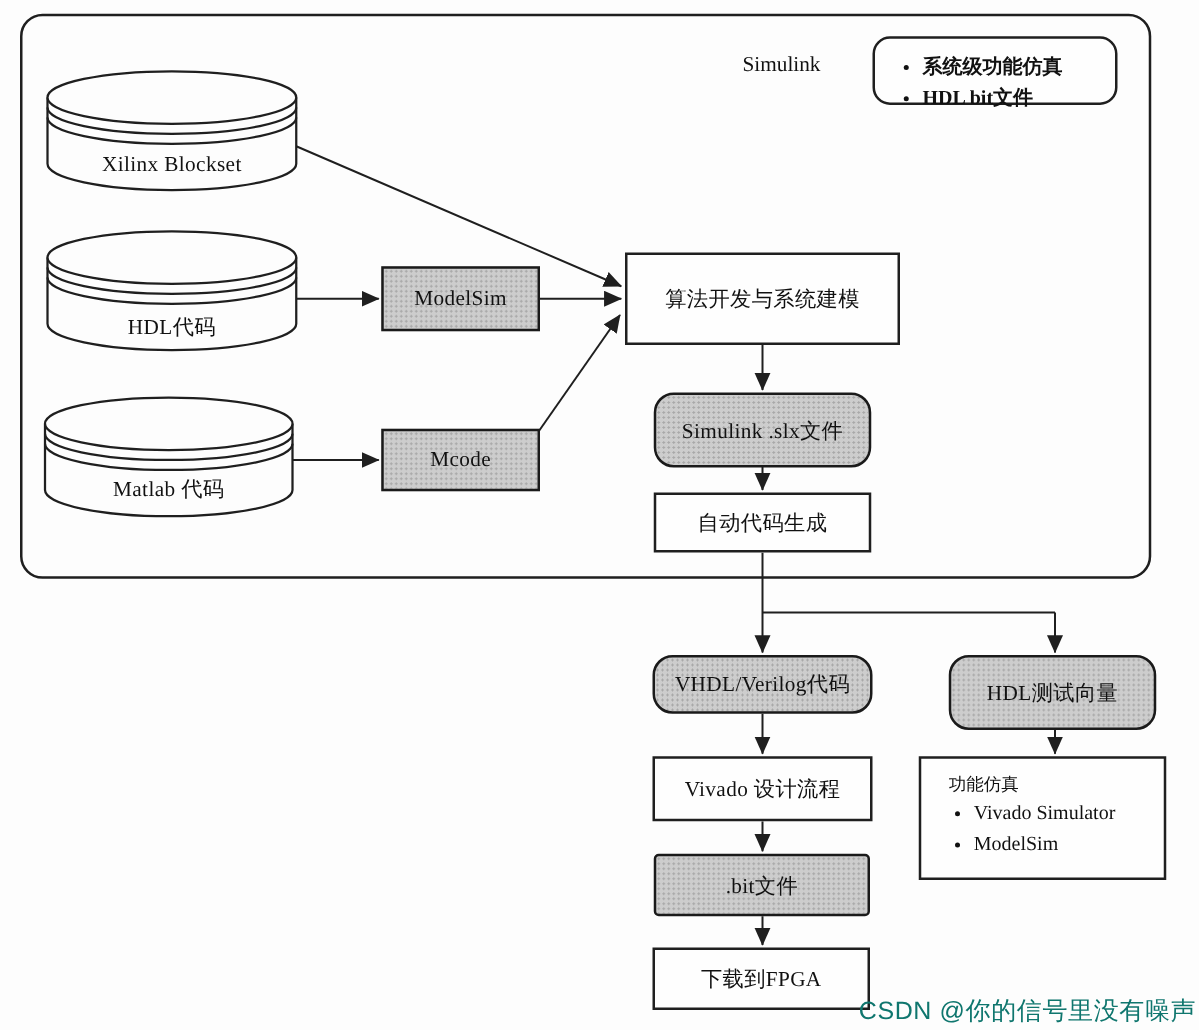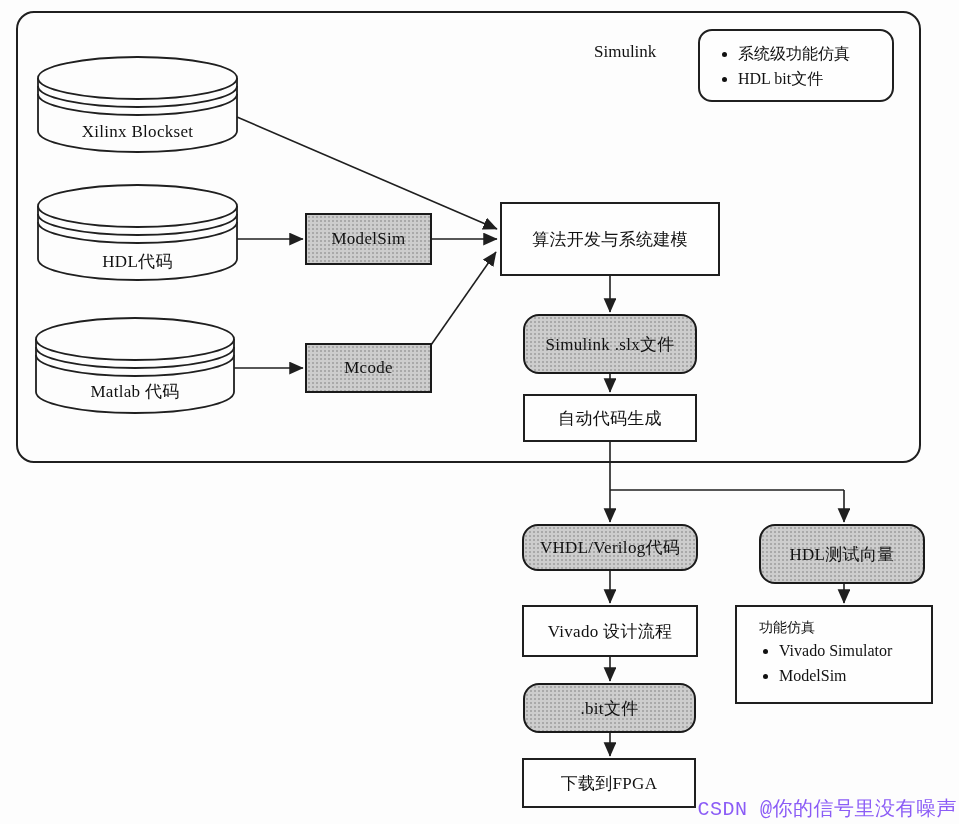--- a/index.html
+++ b/index.html
@@ -35,34 +35,34 @@
     border:2px solid #1f1f1f;padding:12px 8px 8px 22px;text-align:left;
   }
   .func-title{font-size:14px;margin:0 0 2px 0;}
   .func-box .bullet-list{padding-left:20px;}
   .sim-feature-box{
     position:absolute;z-index:3;box-sizing:border-box;background:#fefefe;
     border:2px solid #1f1f1f;border-radius:14px;padding:9px 6px 6px 8px;
   }
   .watermark{
     position:absolute;z-index:5;right:2px;bottom:2px;
-    font-family:Liberation Mono, monospace;
-    font-size:20px;color:#8b5cf6;letter-spacing:.5px;
+    font-family:Liberation Sans, sans-serif;
+    font-size:20px;color:#0f766e;letter-spacing:.5px;
   }
 </style>
 </head>
 <body>
 
 <div class="stage">
 
   <div class="abs container-frame" style="left:16px;top:11px;width:901px;height:448px;"></div>
 
   <div class="plain-label" style="left:594px;top:42px;">Simulink</div>
 
-  <div class="sim-feature-box" style="left:698px;top:29px;width:196px;height:73px;">
+  <div class="sim-feature-box" style="left:698px;top:29px;width:196px;height:55px;font-weight:bold;">
     <ul class="bullet-list">
       <li>系统级功能仿真</li>
       <li>HDL bit文件</li>
     </ul>
   </div>
 
   <svg class="lines" width="959" height="824" viewBox="0 0 959 824">
     <defs>
       <marker id="arrow" markerWidth="11" markerHeight="9" refX="8.6" refY="4" orient="auto">
         <path d="M0,0 L9,4 L0,8 z" fill="#1f1f1f"></path>
@@ -121,21 +121,21 @@
   <div class="node gray-box round" style="left:523px;top:314px;width:174px;height:60px;">Simulink .slx文件</div>
 
   <div class="node white-box" style="left:523px;top:394px;width:174px;height:48px;">自动代码生成</div>
 
   <div class="node gray-box round" style="left:522px;top:524px;width:176px;height:47px;">VHDL/Verilog代码</div>
 
   <div class="node gray-box round" style="left:759px;top:524px;width:166px;height:60px;">HDL测试向量</div>
 
   <div class="node white-box" style="left:522px;top:605px;width:176px;height:52px;">Vivado 设计流程</div>
 
-  <div class="node gray-box" style="left:523px;top:683px;width:173px;height:50px;border-radius:16px;">.bit文件</div>
+  <div class="node gray-box" style="left:523px;top:683px;width:173px;height:50px;border-radius:4px;">.bit文件</div>
 
   <div class="node white-box" style="left:522px;top:758px;width:174px;height:50px;">下载到FPGA</div>
 
   <div class="func-box" style="left:735px;top:605px;width:198px;height:99px;">
     <div class="func-title">功能仿真</div>
     <ul class="bullet-list">
       <li>Vivado Simulator</li>
       <li>ModelSim</li>
     </ul>
   </div>

